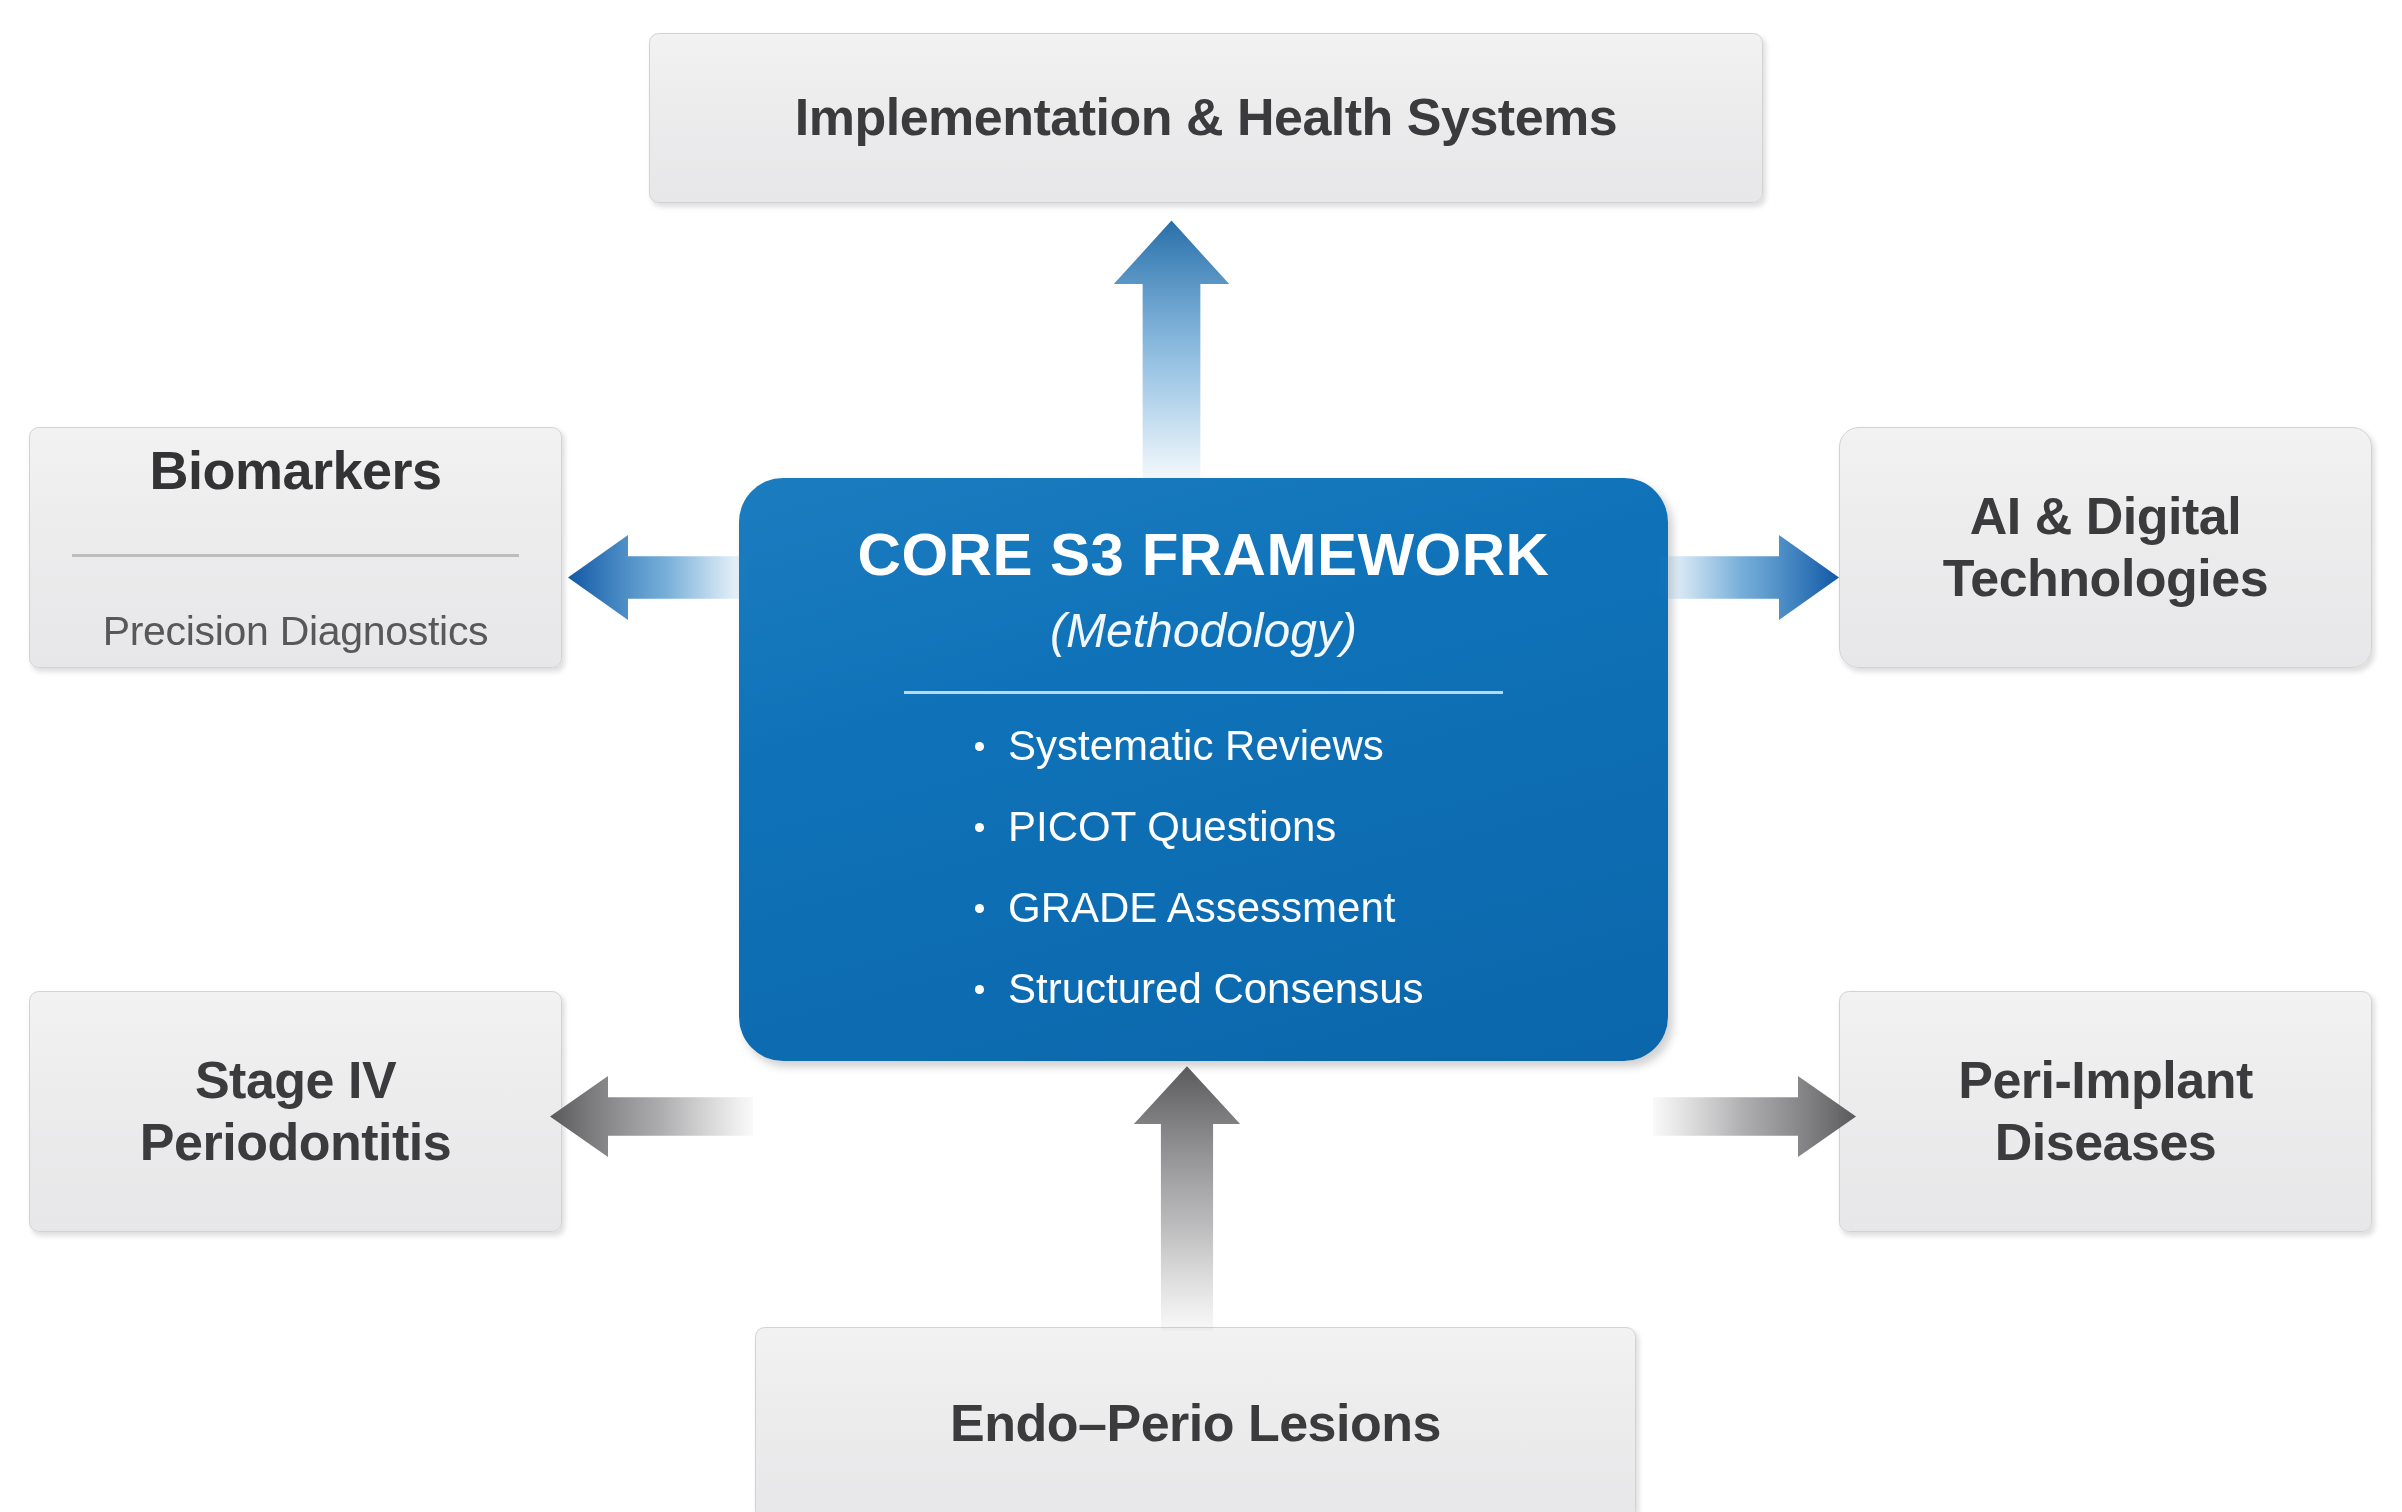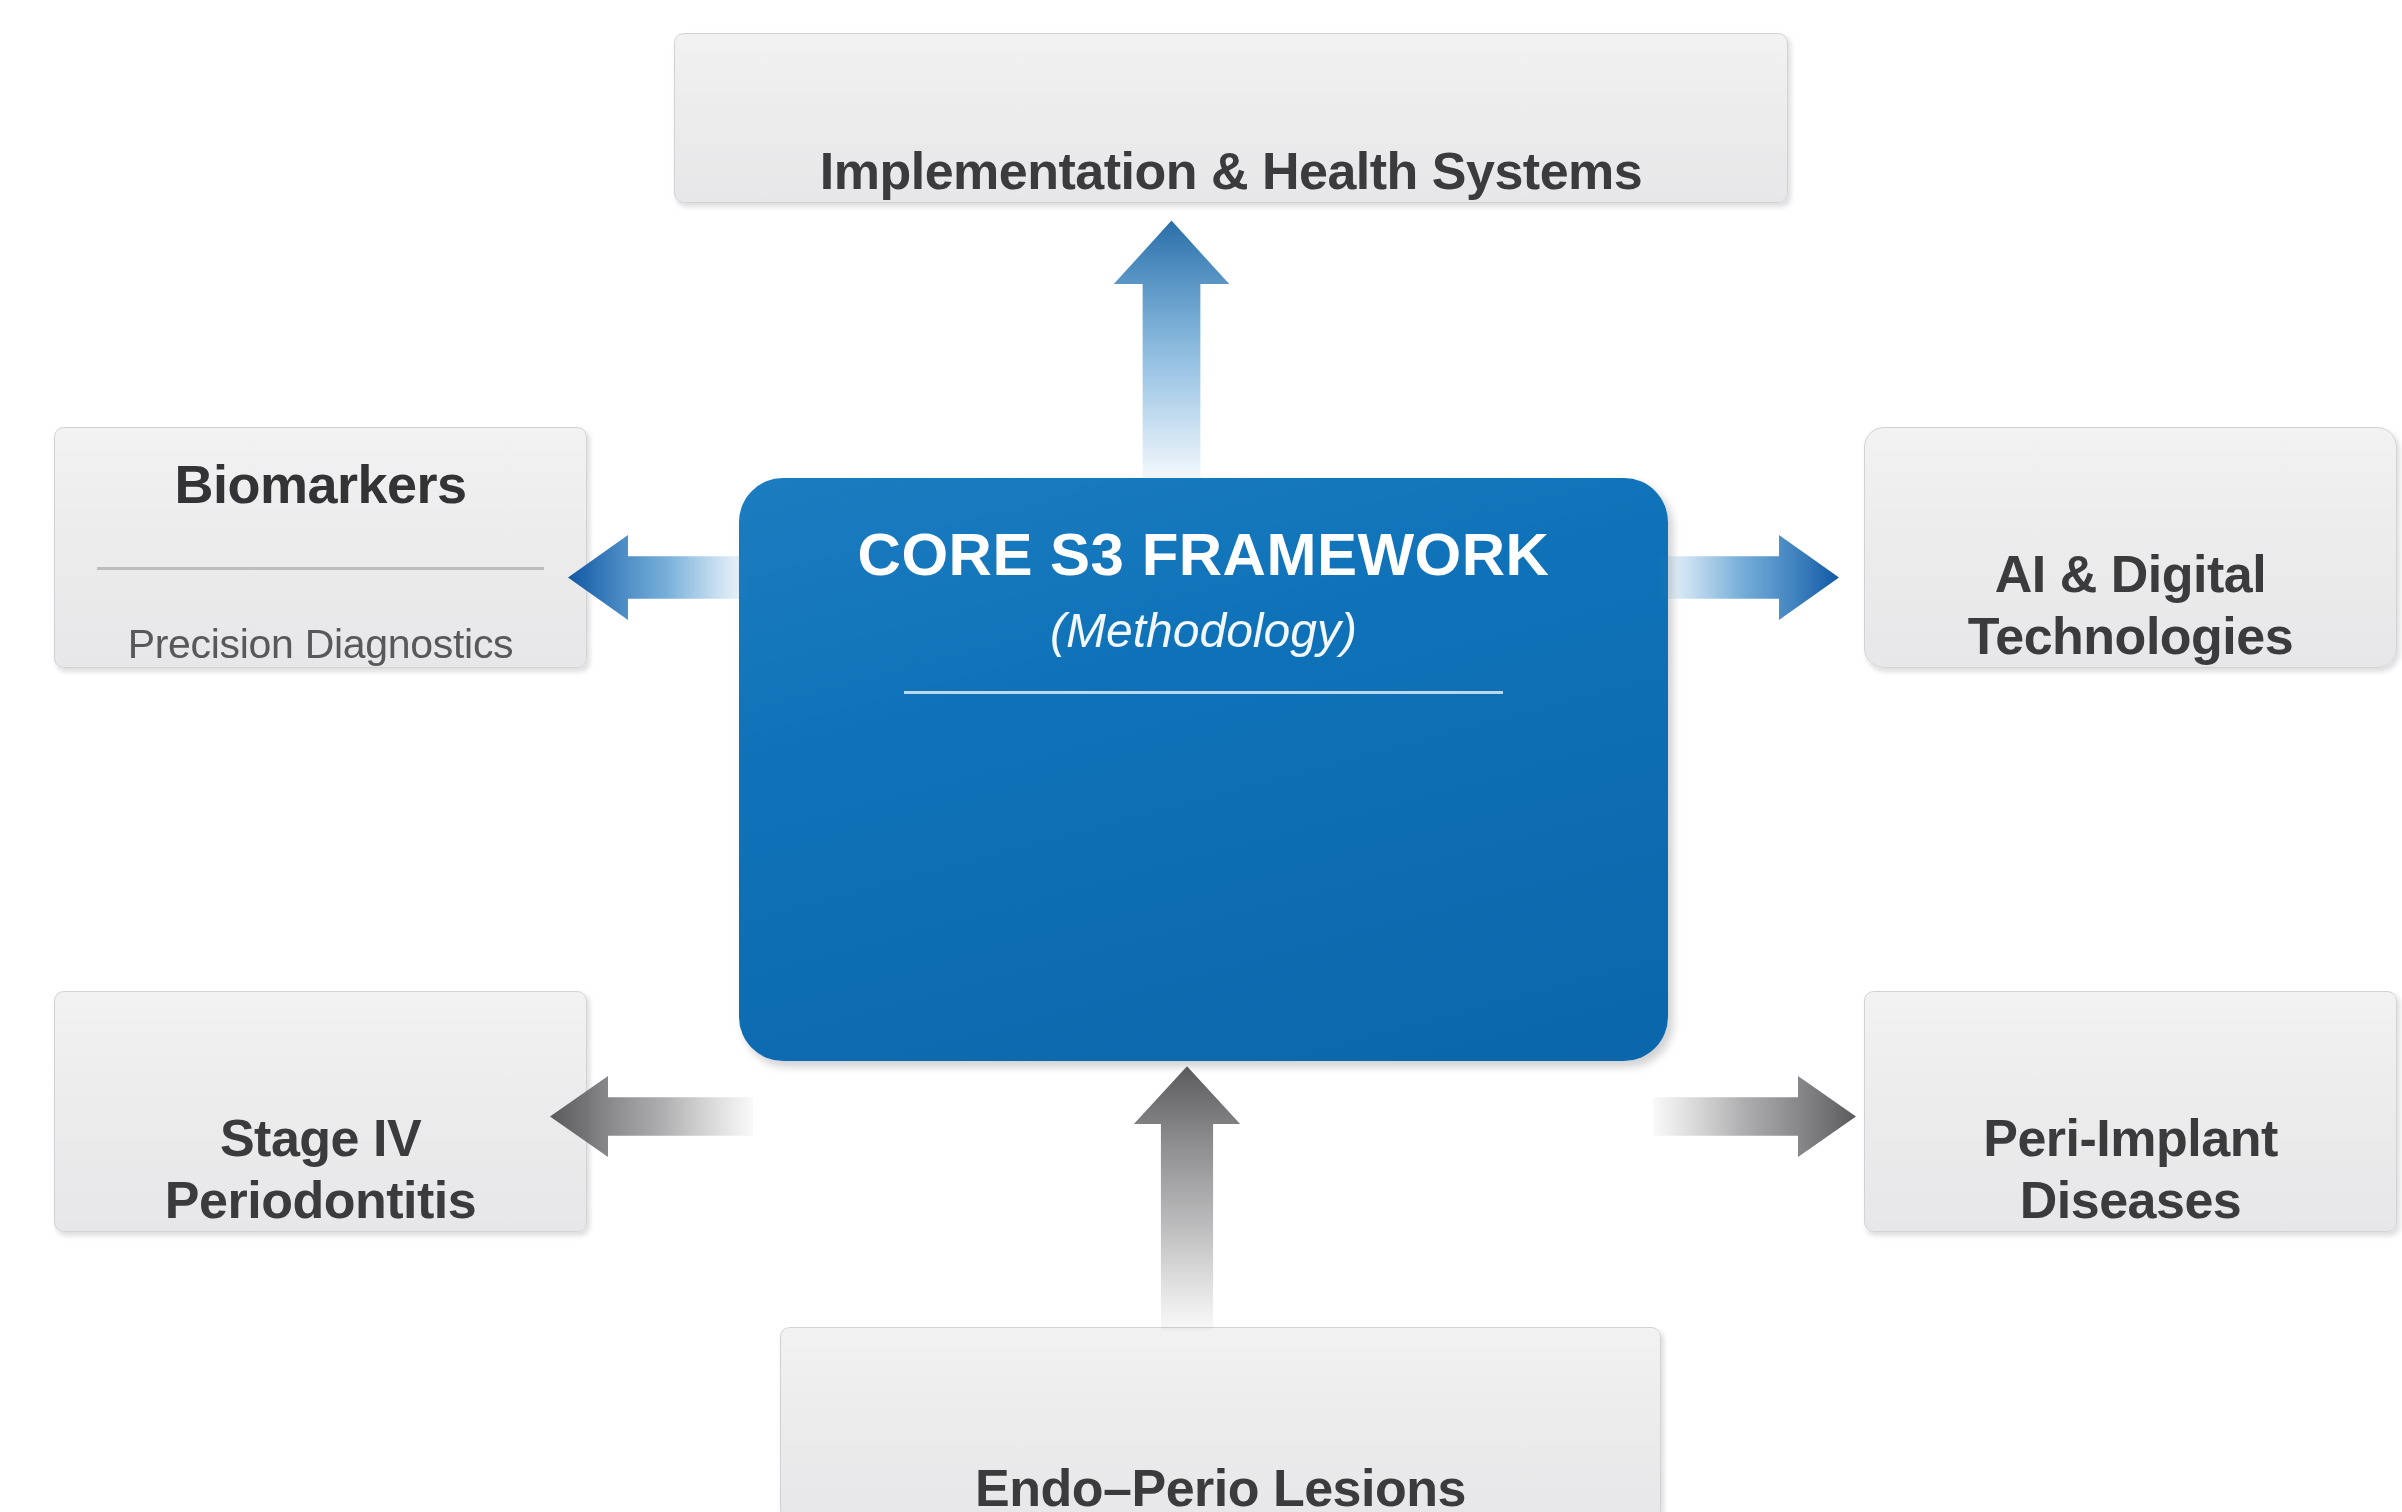--- a/index.html
+++ b/index.html
@@ -26,24 +26,23 @@
   .node {
     position: absolute;
     box-sizing: border-box;
     background: linear-gradient(180deg, #f2f2f3 0%, #ececed 45%, #e7e7e9 100%);
     border: 1.9px solid #d2d2d4;
     border-radius: 9.7px;
     box-shadow: 2.9px 3.9px 4.8px rgba(0,0,0,0.13);
     display: flex;
     flex-direction: column;
     align-items: center;
-    justify-content: flex-end;
+    justify-content: center;
     text-align: center;
     color: #3b3b3d;
-    margin-left: 25px;
   }
   .node-label {
     font-size: 52px;
     font-weight: 600;
     line-height: 1.18;
     letter-spacing: -0.5px;
     color: #3b3b3d;
     white-space: pre-line;
   }
 
@@ -193,20 +192,26 @@
   </div>
 
   <div class="node" id="node-bottom">
     <div class="node-label">Endo–Perio Lesions</div>
   </div>
 
   <div id="core-box">
     <div id="core-title">CORE S3 FRAMEWORK</div>
     <div id="core-subtitle">(Methodology)</div>
     <div id="core-rule"></div>
+    <ul id="core-list">
+      <li>Systematic Reviews</li>
+      <li>PICOT Questions</li>
+      <li>GRADE Assessment</li>
+      <li>Structured Consensus</li>
+    </ul>
   </div>
 
   <svg class="arrow" id="arrow-up" viewBox="0 0 132 270">
     <defs>
       <linearGradient id="gUp" x1="0" y1="1" x2="0" y2="0">
         <stop offset="0%" stop-color="#2E86C8" stop-opacity="0.05"></stop>
         <stop offset="40%" stop-color="#2E86C8" stop-opacity="0.45"></stop>
         <stop offset="100%" stop-color="#2A6FA8" stop-opacity="1"></stop>
       </linearGradient>
     </defs>

